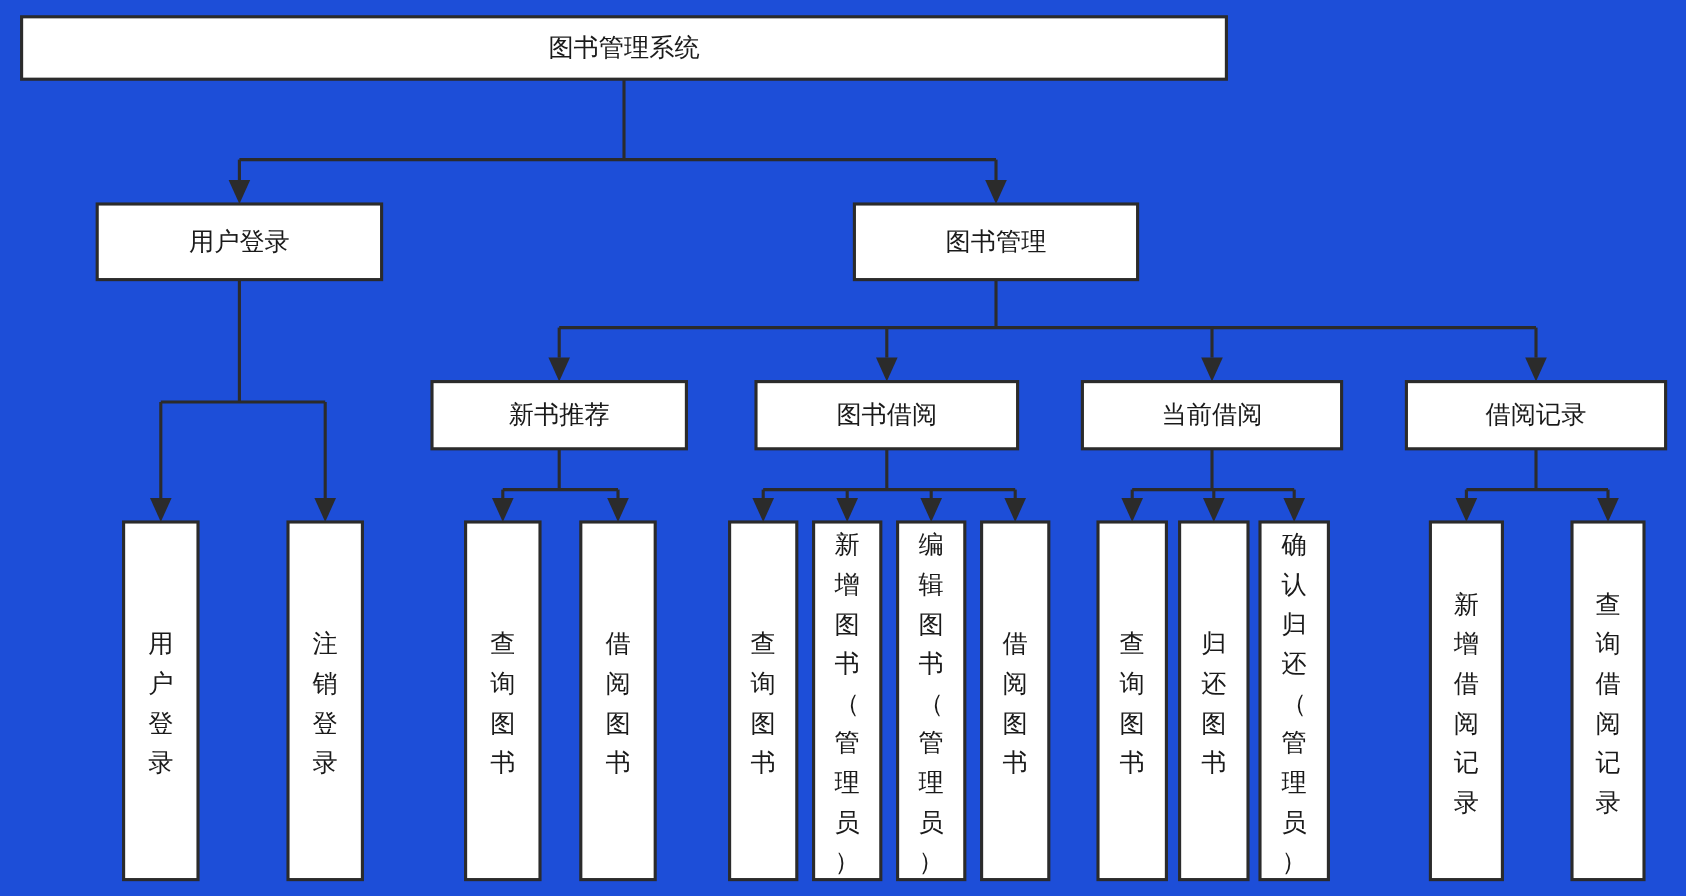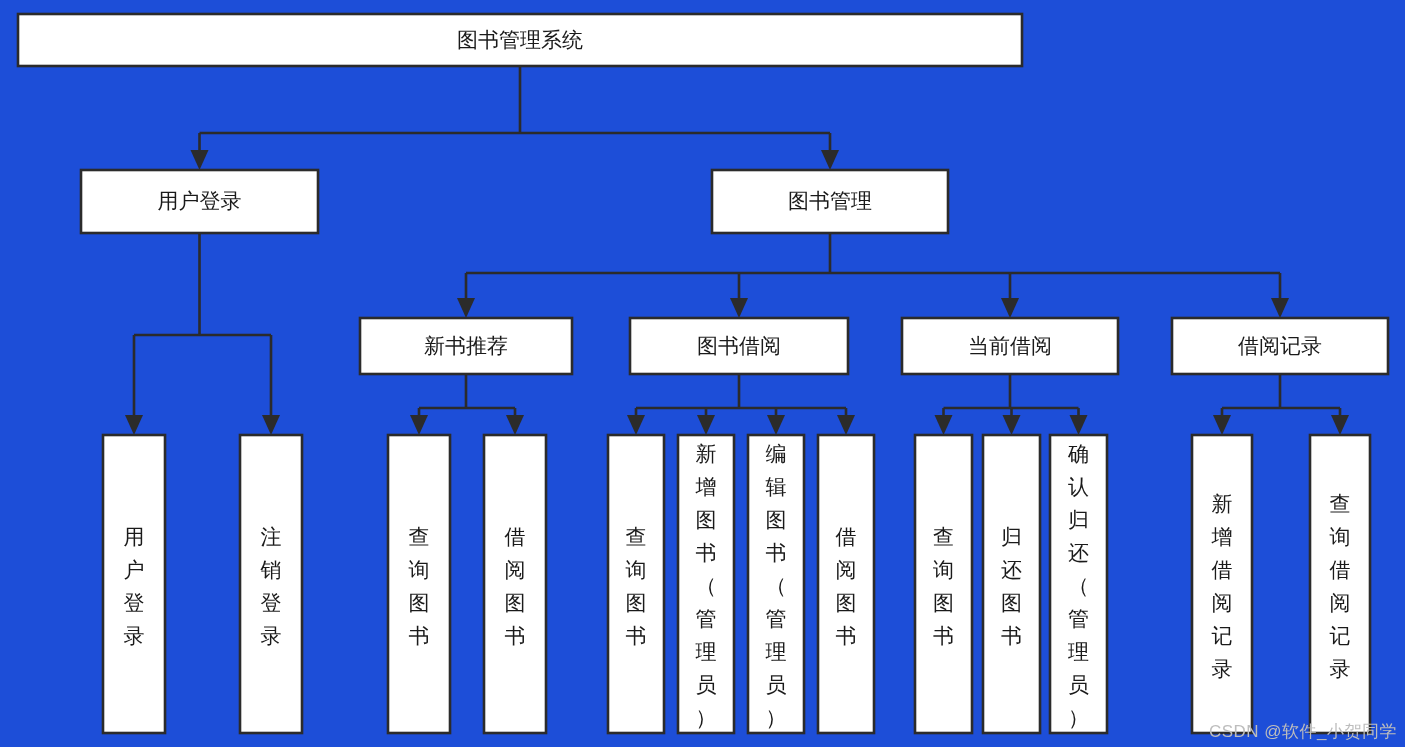--- a/index.html
+++ b/index.html
@@ -199,14 +199,13 @@
         <g>
           <rect x="1192" y="435" width="60" height="298" class="node-box"></rect>
           <text x="1222" class="node-label-v"><tspan x="1222" y="510.74">新</tspan><tspan x="1222" y="543.74">增</tspan><tspan x="1222" y="576.74">借</tspan><tspan x="1222" y="609.74">阅</tspan><tspan x="1222" y="642.74">记</tspan><tspan x="1222" y="675.74">录</tspan></text>
         </g>
         <g>
           <rect x="1310" y="435" width="60" height="298" class="node-box"></rect>
           <text x="1340" class="node-label-v"><tspan x="1340" y="510.74">查</tspan><tspan x="1340" y="543.74">询</tspan><tspan x="1340" y="576.74">借</tspan><tspan x="1340" y="609.74">阅</tspan><tspan x="1340" y="642.74">记</tspan><tspan x="1340" y="675.74">录</tspan></text>
         </g>
       </g>
   </svg>
-  <div class="watermark-text">CSDN @软件_小贺同学</div>
 </div>
 
 </body></html>

